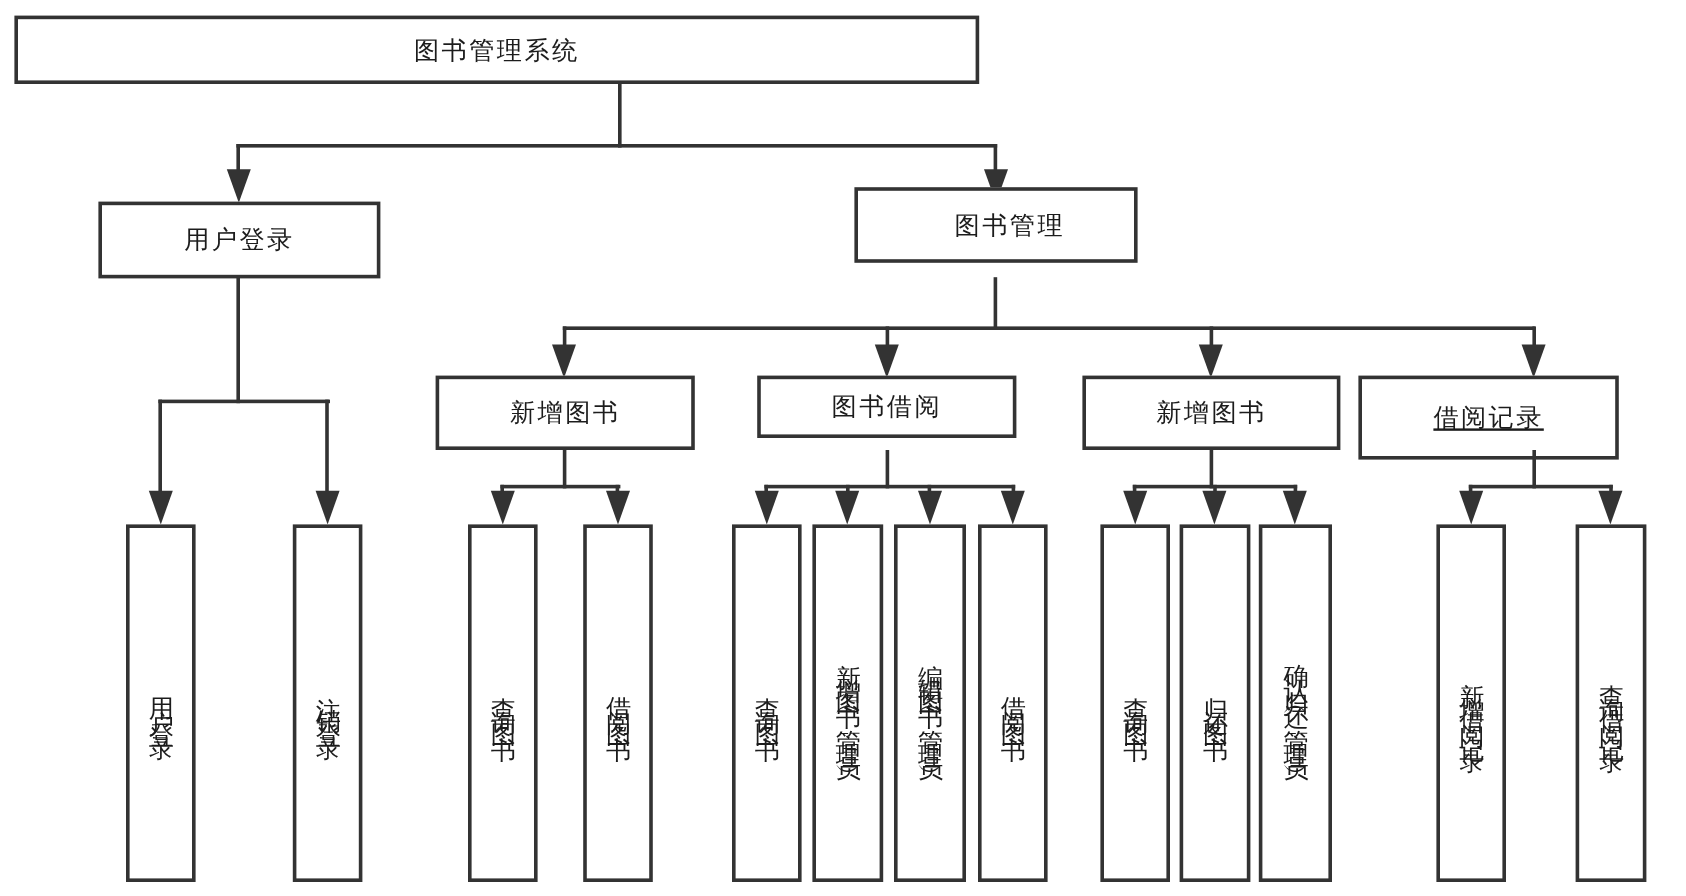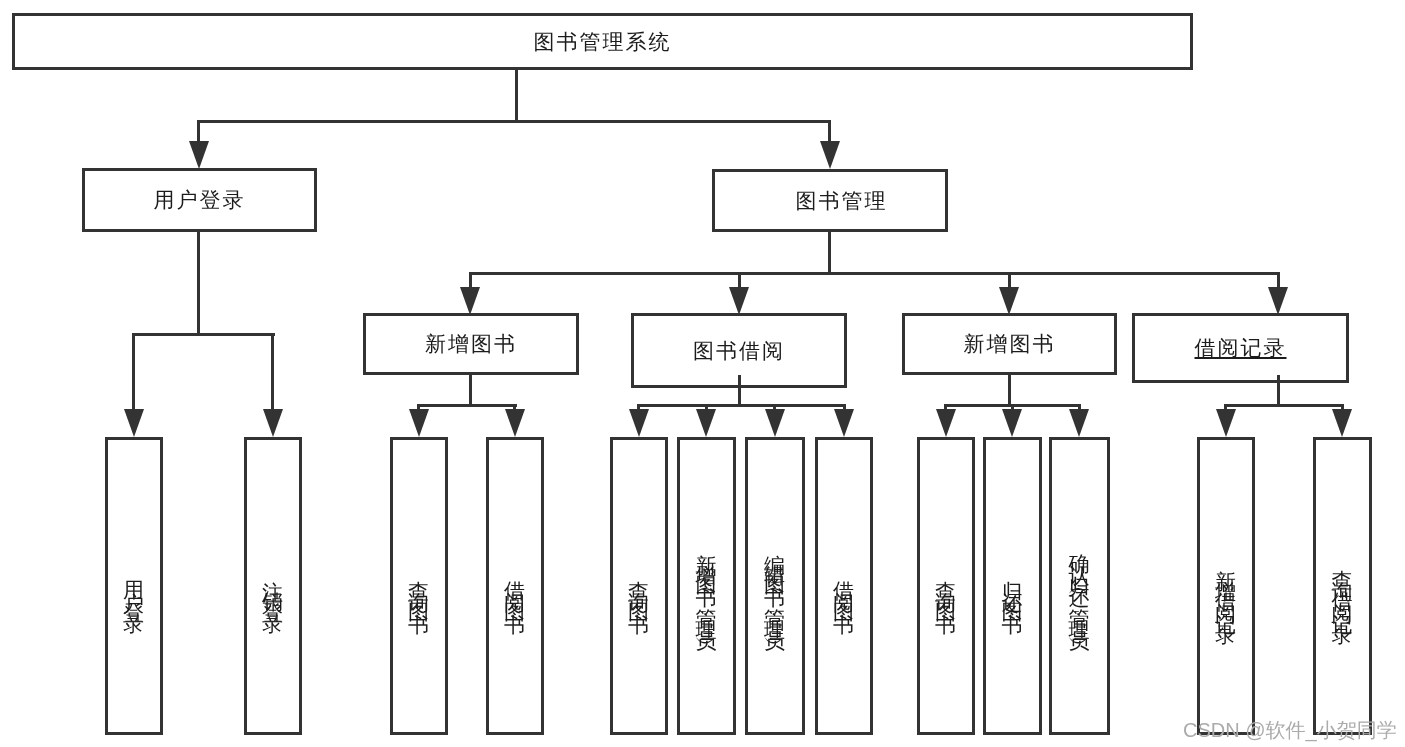--- a/index.html
+++ b/index.html
@@ -53,35 +53,35 @@
     color:#ababab;
     white-space:nowrap;
     z-index:5;
   }
 </style>
 </head>
 <body>
 
 <div class="canvas">
 
-  <div class="box" style="left:12px;top:13px;width:1181px;height:57px;">
+  <div class="box" style="left:12px;top:13px;width:804px;height:57px;">
     <span class="hlabel">图书管理系统</span>
   </div>
 
   <div class="vline" style="left:515px;top:70px;height:53px;"></div>
   <div class="hline" style="left:197px;top:120px;width:634px;"></div>
   <div class="vline" style="left:197px;top:120px;height:23px;"></div>
   <div class="arrow" style="left:189px;top:141px;"></div>
   <div class="vline" style="left:828px;top:120px;height:23px;"></div>
   <div class="arrow" style="left:820px;top:141px;"></div>
 
   <div class="box" style="left:82px;top:168px;width:235px;height:64px;">
     <span class="hlabel">用户登录</span>
   </div>
-  <div class="box" style="left:712px;top:169px;width:236px;height:63px;padding-left:23px;">
+  <div class="box" style="left:712px;top:156px;width:236px;height:63px;padding-left:23px;">
     <span class="hlabel">图书管理</span>
   </div>
 
   <div class="vline" style="left:197px;top:231px;height:105px;"></div>
   <div class="hline" style="left:132px;top:333px;width:143px;"></div>
   <div class="vline" style="left:132px;top:333px;height:78px;"></div>
   <div class="arrow" style="left:124px;top:409px;"></div>
   <div class="vline" style="left:271px;top:333px;height:78px;"></div>
   <div class="arrow" style="left:263px;top:409px;"></div>
 
@@ -92,21 +92,21 @@
   <div class="vline" style="left:738px;top:272px;height:17px;"></div>
   <div class="arrow" style="left:729px;top:287px;"></div>
   <div class="vline" style="left:1008px;top:272px;height:17px;"></div>
   <div class="arrow" style="left:999px;top:287px;"></div>
   <div class="vline" style="left:1277px;top:272px;height:17px;"></div>
   <div class="arrow" style="left:1268px;top:287px;"></div>
 
   <div class="box" style="left:363px;top:313px;width:216px;height:62px;">
     <span class="hlabel">新增图书</span>
   </div>
-  <div class="box" style="left:631px;top:313px;width:216px;height:75px;">
+  <div class="box" style="left:631px;top:313px;width:216px;height:52px;">
     <span class="hlabel">图书借阅</span>
   </div>
   <div class="box" style="left:902px;top:313px;width:215px;height:62px;">
     <span class="hlabel">新增图书</span>
   </div>
   <div class="box" style="left:1132px;top:313px;width:217px;height:70px;text-decoration:underline;">
     <span class="hlabel">借阅记录</span>
   </div>
 
   <div class="vline" style="left:469px;top:375px;height:32px;"></div>
@@ -182,15 +182,14 @@
     <span class="vtext">确认归还（管理员）</span>
   </div>
 
   <div class="box vbox" style="left:1197px;top:437px;width:58px;height:298px;">
     <span class="vtext">新增借阅记录</span>
   </div>
   <div class="box vbox" style="left:1313px;top:437px;width:59px;height:298px;">
     <span class="vtext">查询借阅记录</span>
   </div>
 
-  <div class="watermark">CSDN @软件_小贺同学</div>
 
 </div>
 
 </body></html>

